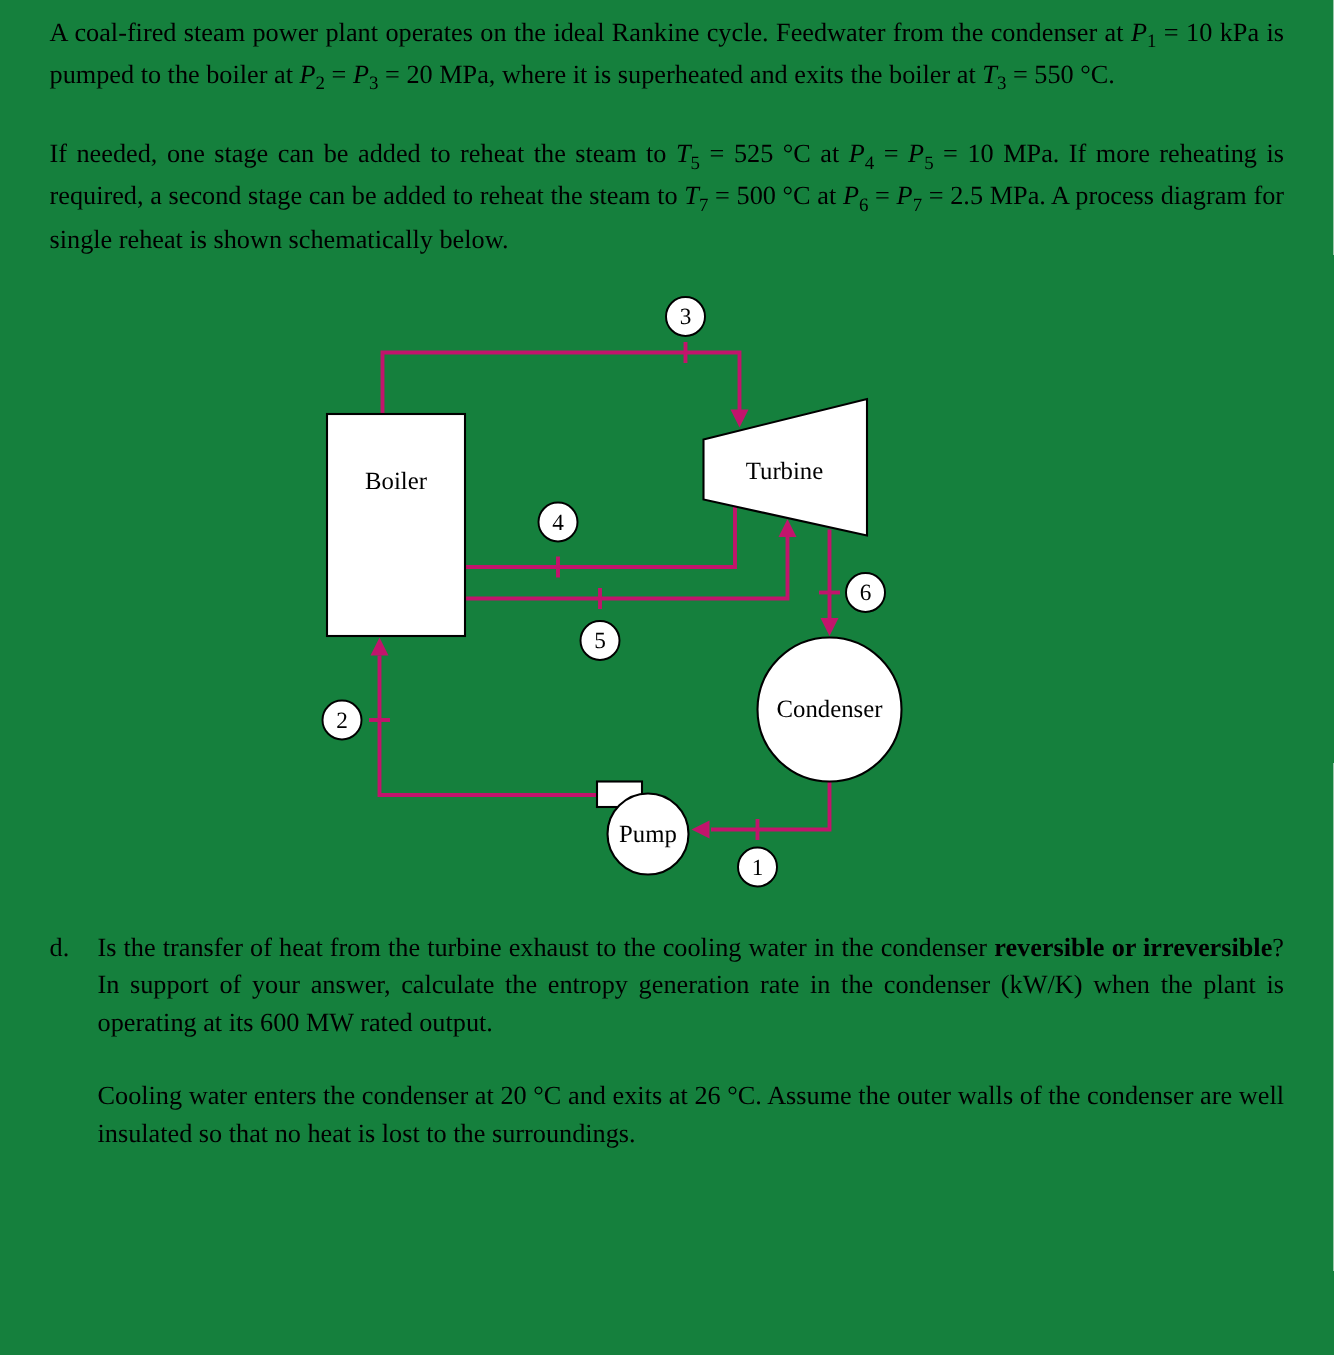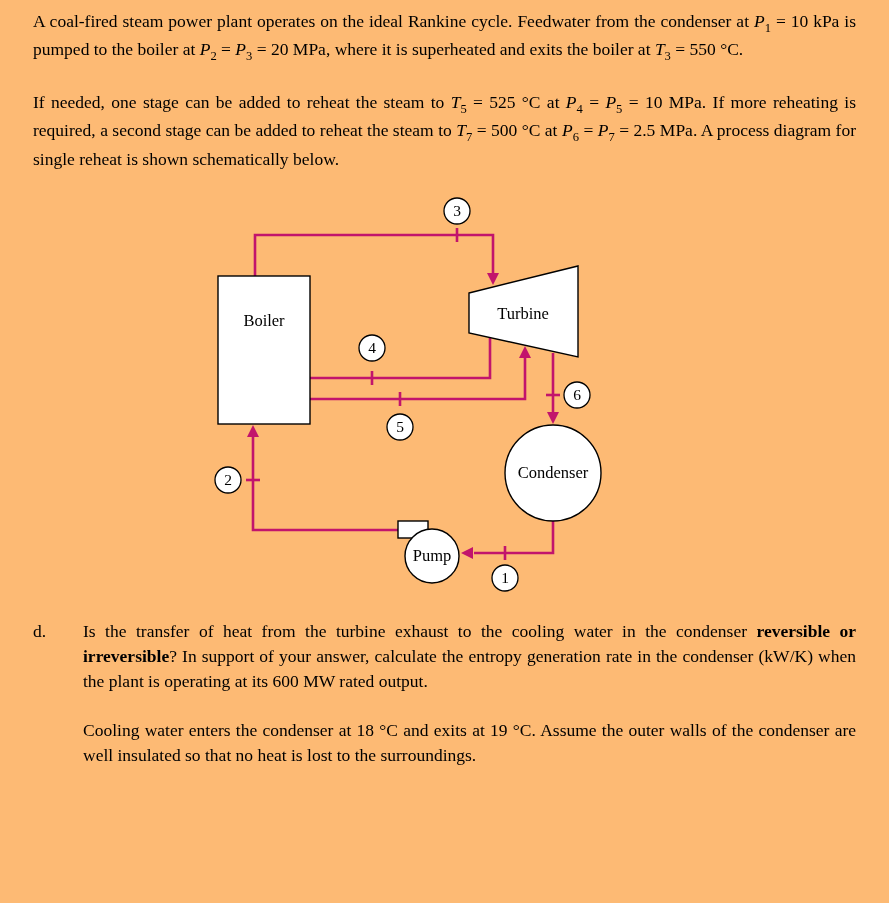--- a/index.html
+++ b/index.html
@@ -5,21 +5,21 @@
   html, body {
     margin: 0;
     padding: 0;
     background: #ffffff;
   }
   .page {
     width: 889px;
     height: 903px;
     box-sizing: border-box;
     padding: 9px 33px 0 33px;
-    background: #fdba74;
+    background: #15803d;
     color: #000000;
     font-family: "Liberation Serif", "DejaVu Serif", serif;
     font-size: 17.5px;
     line-height: 1.42;
     overflow: hidden;
   }
   .para {
     margin: 0 0 24px 0;
     text-align: justify;
   }
@@ -35,21 +35,21 @@
   .part-d {
     display: flex;
     align-items: flex-start;
     margin: 0;
   }
   .d-label {
     flex: 0 0 32px;
     text-align: left;
   }
   .d-body { flex: 1; }
-  .d-body .para { margin-bottom: 24px; margin-left: 18px; }
+  .d-body .para { margin-bottom: 24px; }
   .comp-outline { fill: #ffffff; stroke: #000000; stroke-width: 1.4; }
   .flow-line { fill: none; stroke: var(--line-color, #c2146c); stroke-width: 2.6; }
   .flow-arrow { fill: var(--line-color, #c2146c); stroke: none; }
   .state-circle { fill: #ffffff; stroke: #000000; stroke-width: 1.3; }
   .comp-label, .state-label {
     font-family: "Liberation Serif", "DejaVu Serif", serif;
     fill: #000000;
   }
   .comp-label { font-size: 16.5px; }
   .state-label { font-size: 15.5px; }
@@ -133,17 +133,17 @@
         <circle class="state-circle" cx="505" cy="673" r="13"></circle>
         <text class="state-label" x="505" y="678" text-anchor="middle">1</text>
       </g>
     </svg>
   </div>
 
   <div class="part-d">
     <span class="d-label">d.</span>
     <div class="d-body">
       <p class="para">Is the transfer of heat from the turbine exhaust to the cooling water in the condenser <b>reversible or irreversible</b>?  In support of your answer, calculate the entropy generation rate in the condenser (kW/K) when the plant is operating at its 600 MW rated output.</p>
-      <p class="para">Cooling water enters the condenser at 18 °C and exits at 19 °C.  Assume the outer walls of the condenser are well insulated so that no heat is lost to the surroundings.</p>
+      <p class="para">Cooling water enters the condenser at 20 °C and exits at 26 °C.  Assume the outer walls of the condenser are well insulated so that no heat is lost to the surroundings.</p>
     </div>
   </div>
 
 </div>
 
 </body></html>

